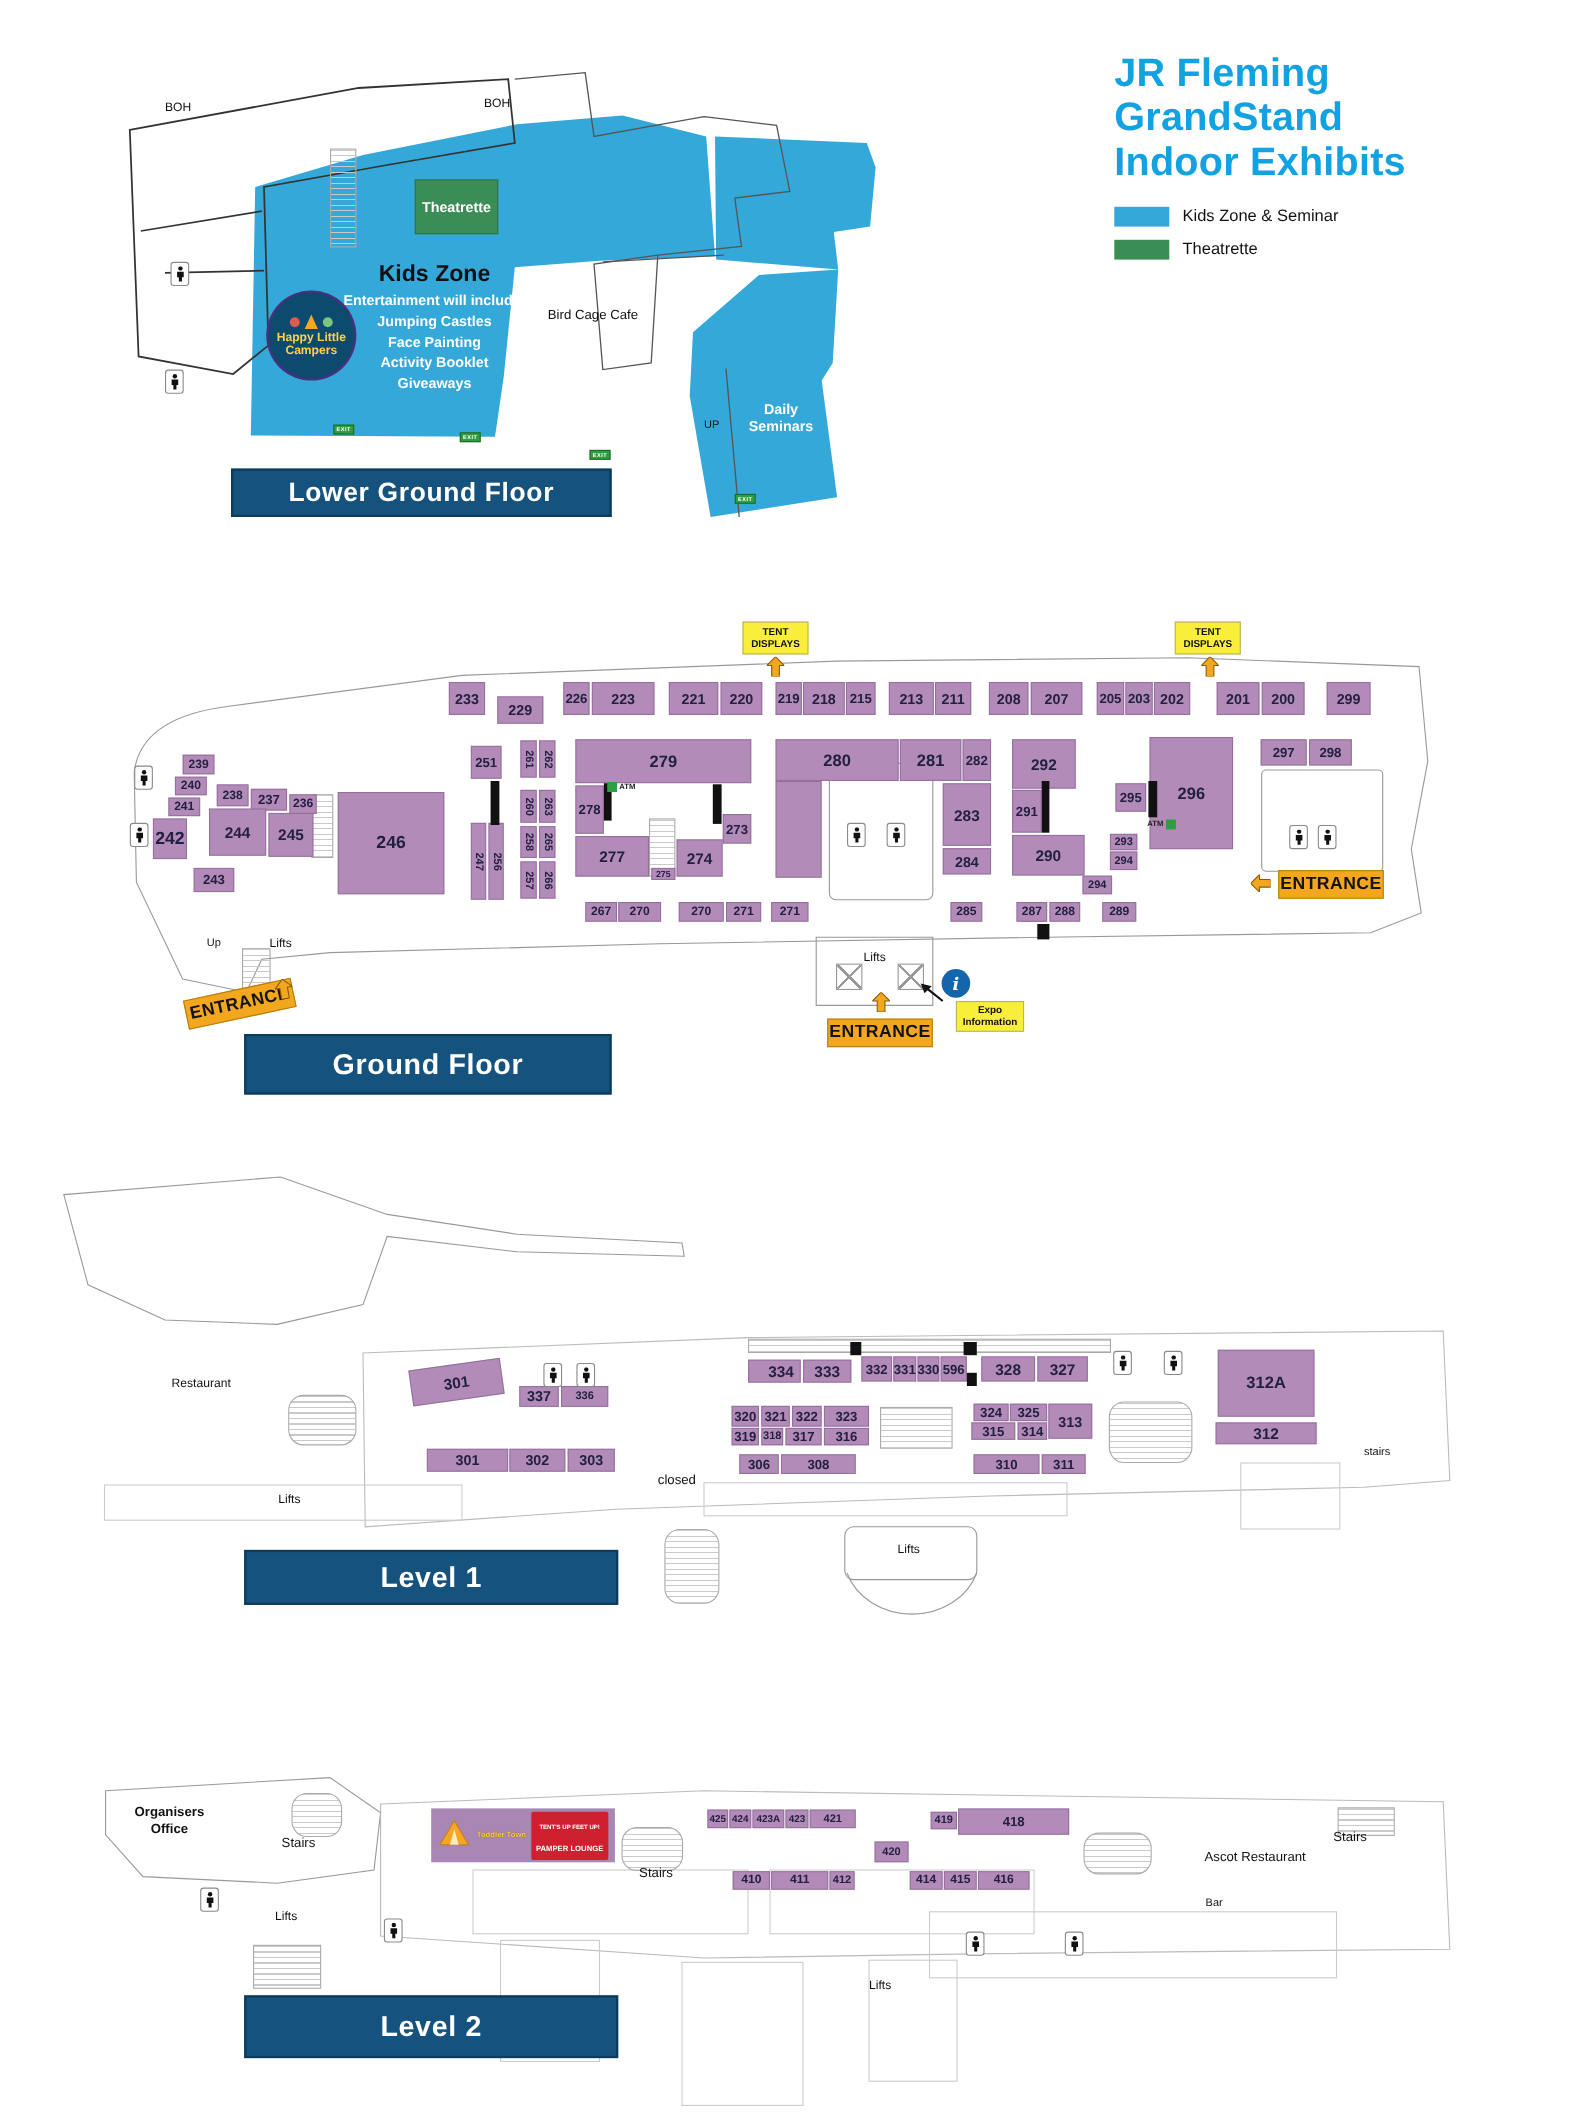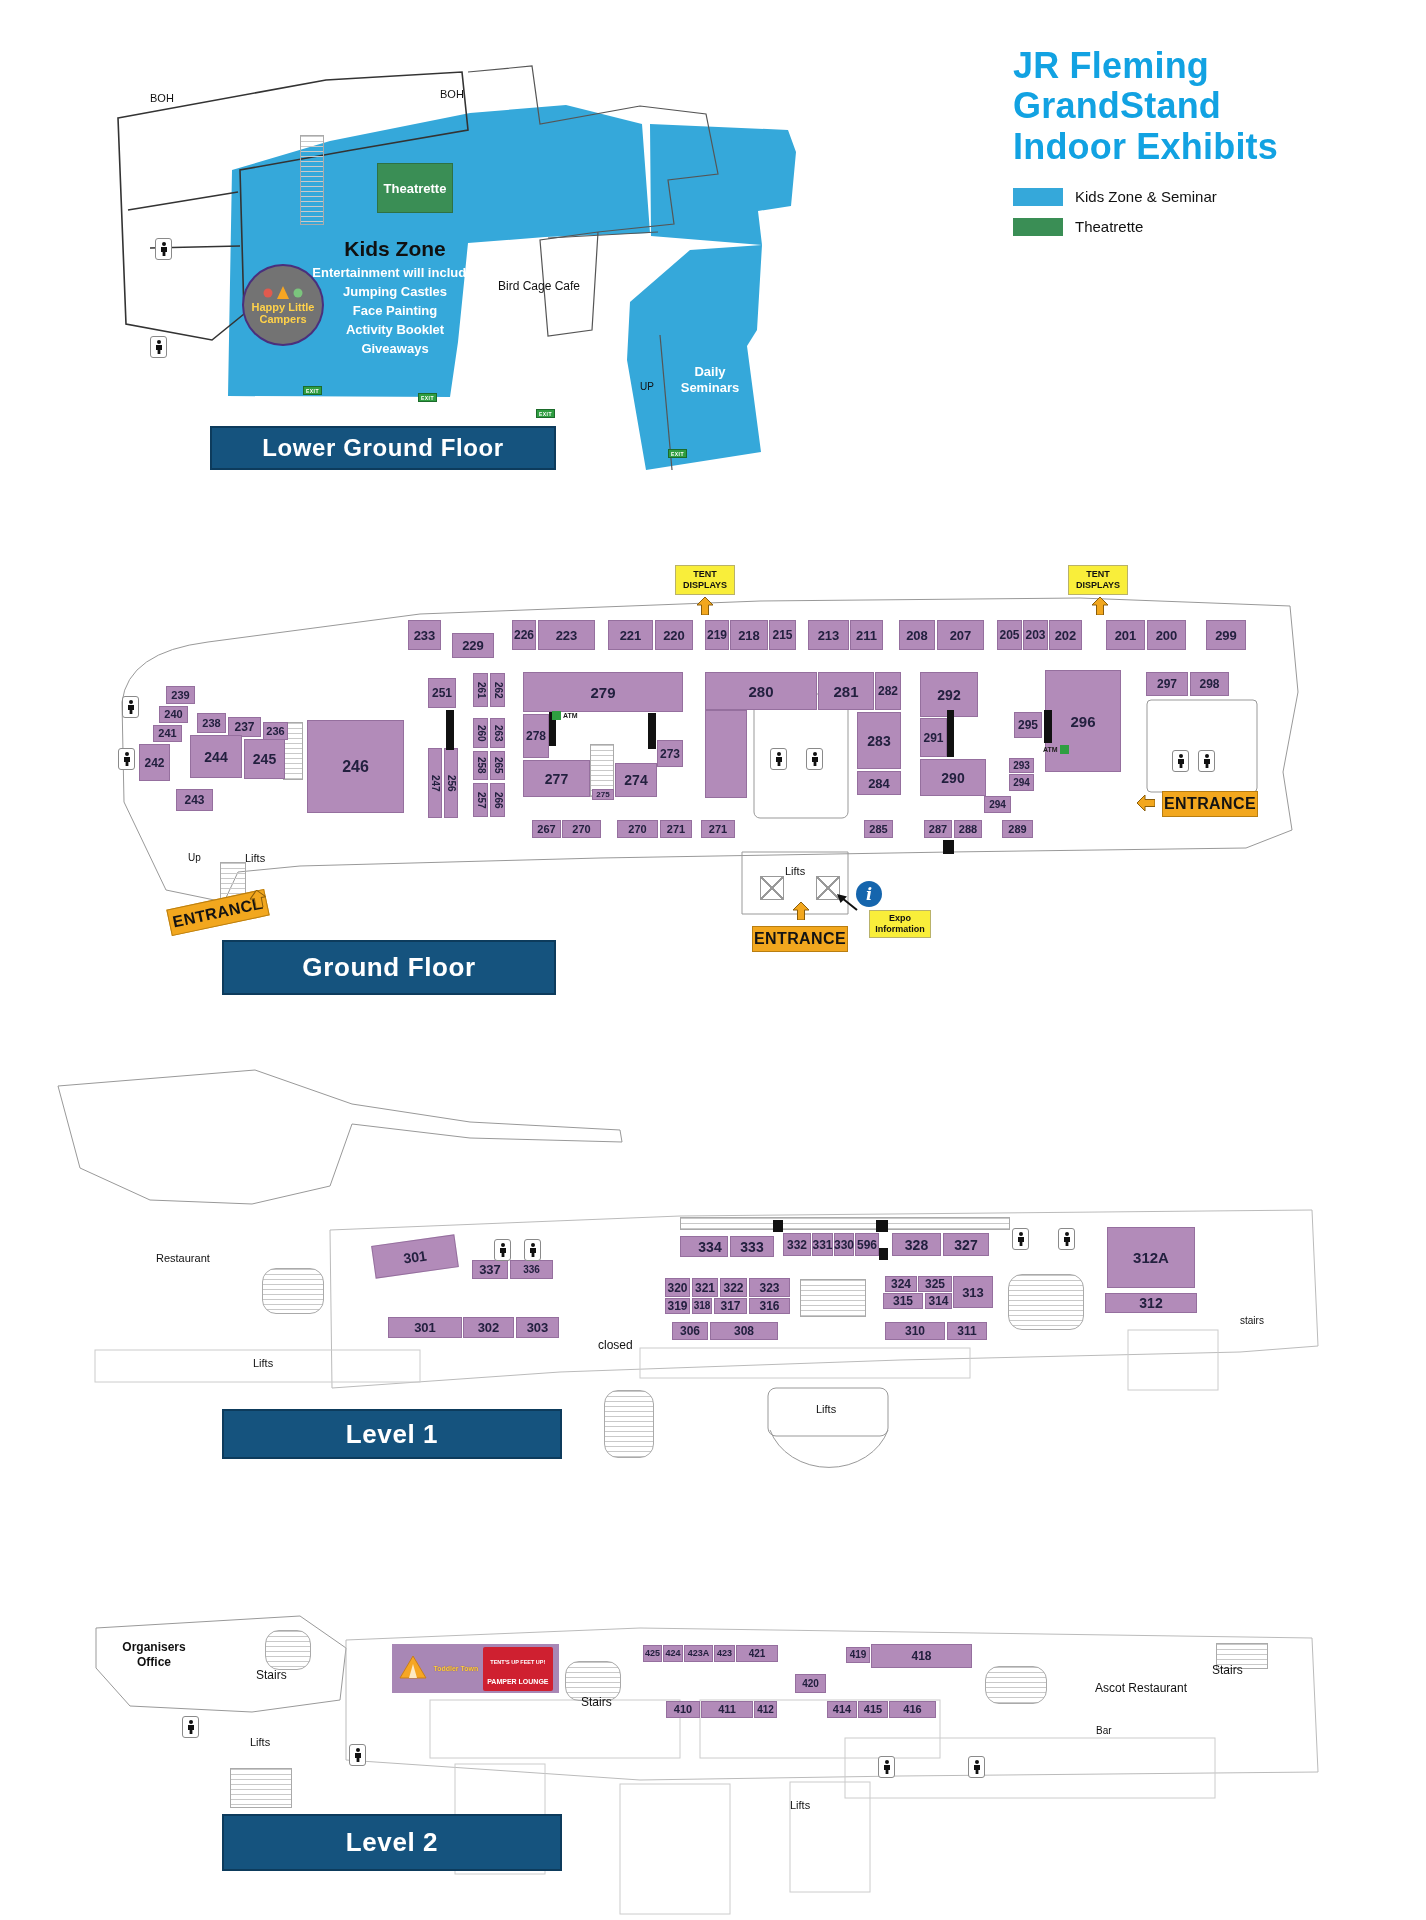--- a/index.html
+++ b/index.html
@@ -27,21 +27,21 @@
   .exit{position:absolute;background:#2f9e41;border:1px solid #1c6b2b;color:#fff;font-size:5px;font-weight:700;
         width:19px;height:9px;display:flex;align-items:center;justify-content:center;letter-spacing:.5px;z-index:6;box-sizing:border-box;}
   .wc{position:absolute;width:17px;height:22px;background:#fff;border:1.5px solid #8a8a8a;border-radius:3px;
       display:flex;align-items:center;justify-content:center;z-index:4;box-sizing:border-box;}
   .bar{position:absolute;background:#111;z-index:5;}
   .hatch{position:absolute;border:1px solid #aaa;background:repeating-linear-gradient(to bottom,#c9c9c9 0 1px,transparent 1px 5px);z-index:1;box-sizing:border-box;}
   .hatch.rad{border-radius:14px;}
   .xbox{position:absolute;border:1.5px solid #999;z-index:2;box-sizing:border-box;
         background:linear-gradient(45deg,transparent 46%,#999 46% 54%,transparent 54%),
                    linear-gradient(-45deg,transparent 46%,#999 46% 54%,transparent 54%);}
-  .clogo{position:absolute;border-radius:50%;background:#737373;z-index:7;display:flex;flex-direction:column;
+  .clogo{position:absolute;border-radius:50%;background:#0c4a6e;z-index:7;display:flex;flex-direction:column;
          align-items:center;justify-content:center;text-align:center;box-shadow:0 0 0 2px #4a2f7c;}
   .clogo .ln{color:#ffd24a;font-weight:700;font-size:11px;line-height:1.1;}
   .tlogo{position:absolute;background:#a887b5;z-index:6;display:flex;align-items:center;justify-content:space-around;
          padding:2px 4px;box-sizing:border-box;}
   .tlogo .tt{color:#ffd24a;font-weight:700;font-size:7px;text-shadow:0 0 1px #7c3b12;white-space:nowrap;}
   .tlogo .red{background:#cf2030;color:#fff;border-radius:2px;padding:2px 4px;text-align:center;line-height:1.25;}
   .tlogo .red .s1{font-size:5.5px;font-weight:700;white-space:nowrap;}
   .tlogo .red .s2{font-size:7px;font-weight:700;white-space:nowrap;}
   .title{position:absolute;left:1013px;top:46px;font-weight:800;font-size:36px;line-height:1.12;letter-spacing:.2px;z-index:8;}
   .legend{position:absolute;left:1013px;top:188px;display:flex;flex-direction:column;gap:12px;width:340px;z-index:8;}
@@ -174,21 +174,21 @@
     <div class="booth" style="left: 937px; top: 620px; width: 47px; height: 30px;">207</div>
     <div class="booth" style="left: 997px; top: 620px; width: 25px; height: 30px; font-size: 12px;">205</div>
     <div class="booth" style="left: 1023px; top: 620px; width: 25px; height: 30px; font-size: 12px;">203</div>
     <div class="booth" style="left: 1049px; top: 620px; width: 33px; height: 30px;">202</div>
     <div class="booth" style="left: 1106px; top: 620px; width: 39px; height: 30px; text-align: center;">201</div>
     <div class="booth" style="left: 1147px; top: 620px; width: 39px; height: 30px;">200</div>
     <div class="booth" style="left: 1206px; top: 620px; width: 40px; height: 30px;">299</div>
     <div class="booth" style="left: 166px; top: 686px; width: 29px; height: 18px; font-size: 11px;">239</div>
     <div class="booth" style="left: 159px; top: 706px; width: 29px; height: 17px; font-size: 11px;">240</div>
     <div class="booth" style="left: 153px; top: 725px; width: 29px; height: 17px; font-size: 11px;">241</div>
-    <div class="booth" style="left: 139px; top: 744px; width: 31px; height: 37px; font-size: 12px;">242</div>
+    <div class="booth" style="left: 139px; top: 744px; width: 31px; height: 37px; font-size: 16px;">242</div>
     <div class="booth" style="left: 197px; top: 713px; width: 29px; height: 20px; font-size: 11px;">238</div>
     <div class="booth" style="left: 228px; top: 717px; width: 33px; height: 20px; font-size: 12px;">237</div>
     <div class="booth" style="left: 263px; top: 722px; width: 25px; height: 18px; font-size: 11px;">236</div>
     <div class="booth" style="left: 190px; top: 735px; width: 52px; height: 43px; font-size: 14px;">244</div>
     <div class="booth" style="left: 244px; top: 739px; width: 41px; height: 40px; font-size: 14px;">245</div>
     <div class="booth" style="left: 307px; top: 720px; width: 97px; height: 93px; font-size: 16px;">246</div>
     <div class="booth" style="left: 176px; top: 789px; width: 37px; height: 22px; font-size: 12px;">243</div>
     <div class="booth" style="left: 428px; top: 678px; width: 28px; height: 30px; font-size: 12px;">251</div>
     <div class="booth" style="left: 428px; top: 748px; width: 14px; height: 70px; font-size: 10px; writing-mode: vertical-rl;">247</div>
     <div class="booth" style="left: 444px; top: 748px; width: 14px; height: 70px; font-size: 10px; writing-mode: vertical-rl;">256</div>

